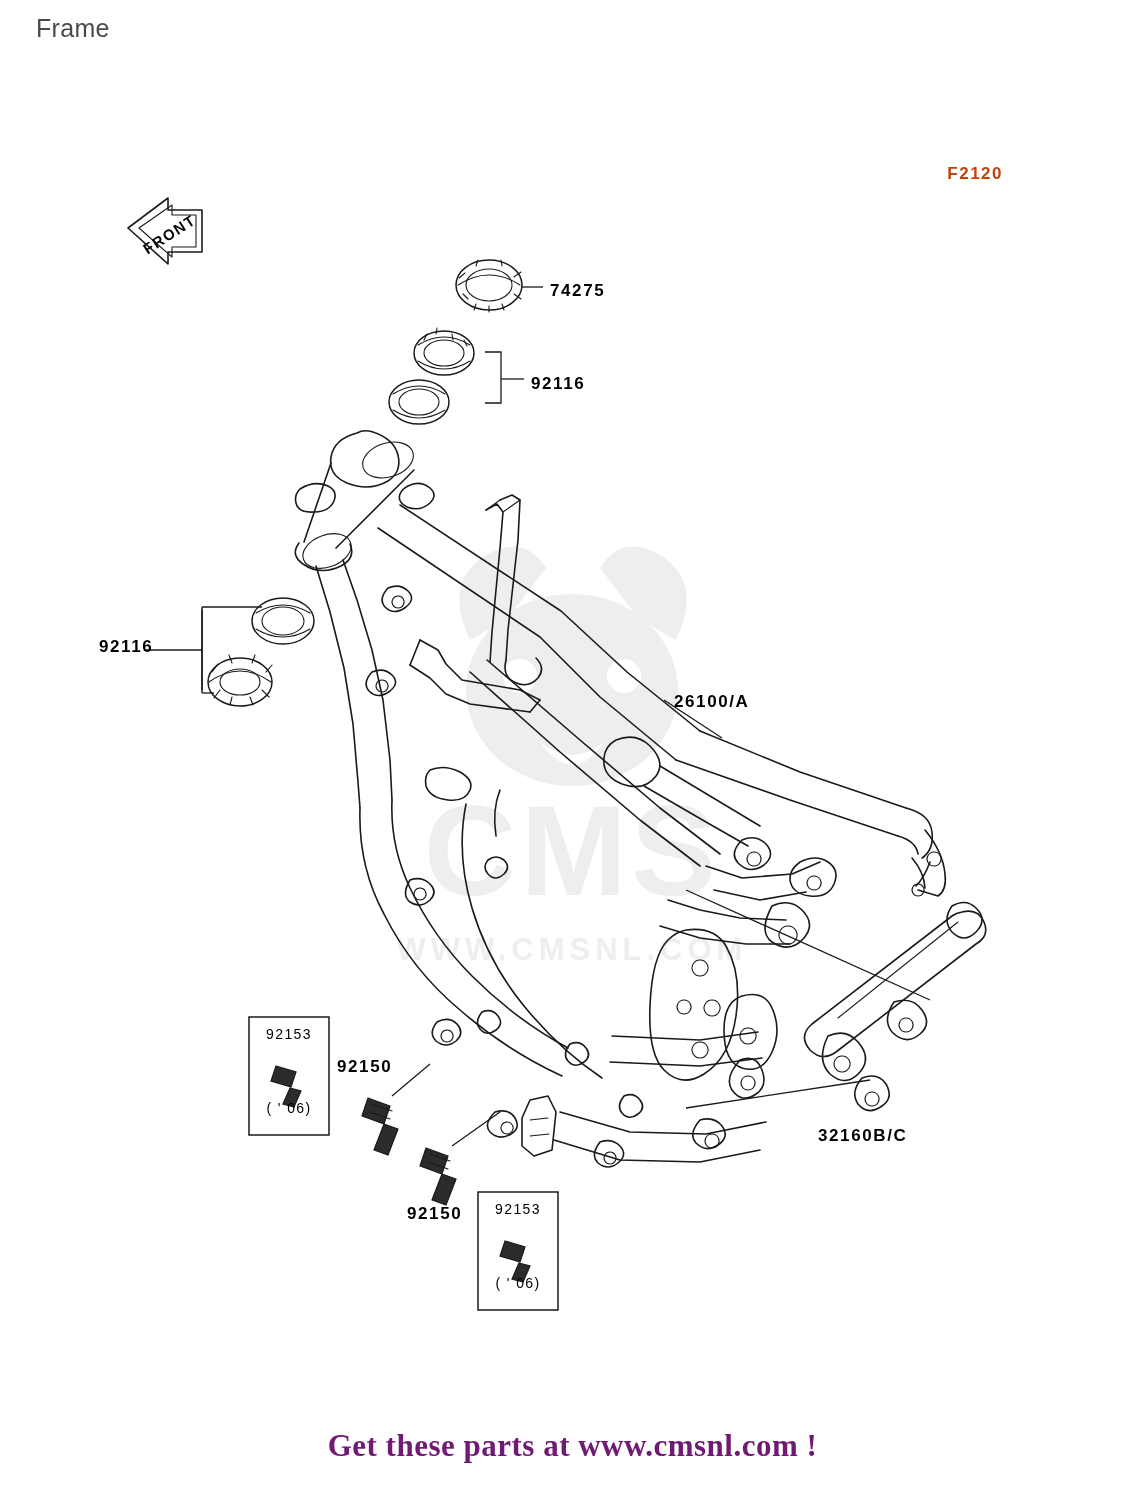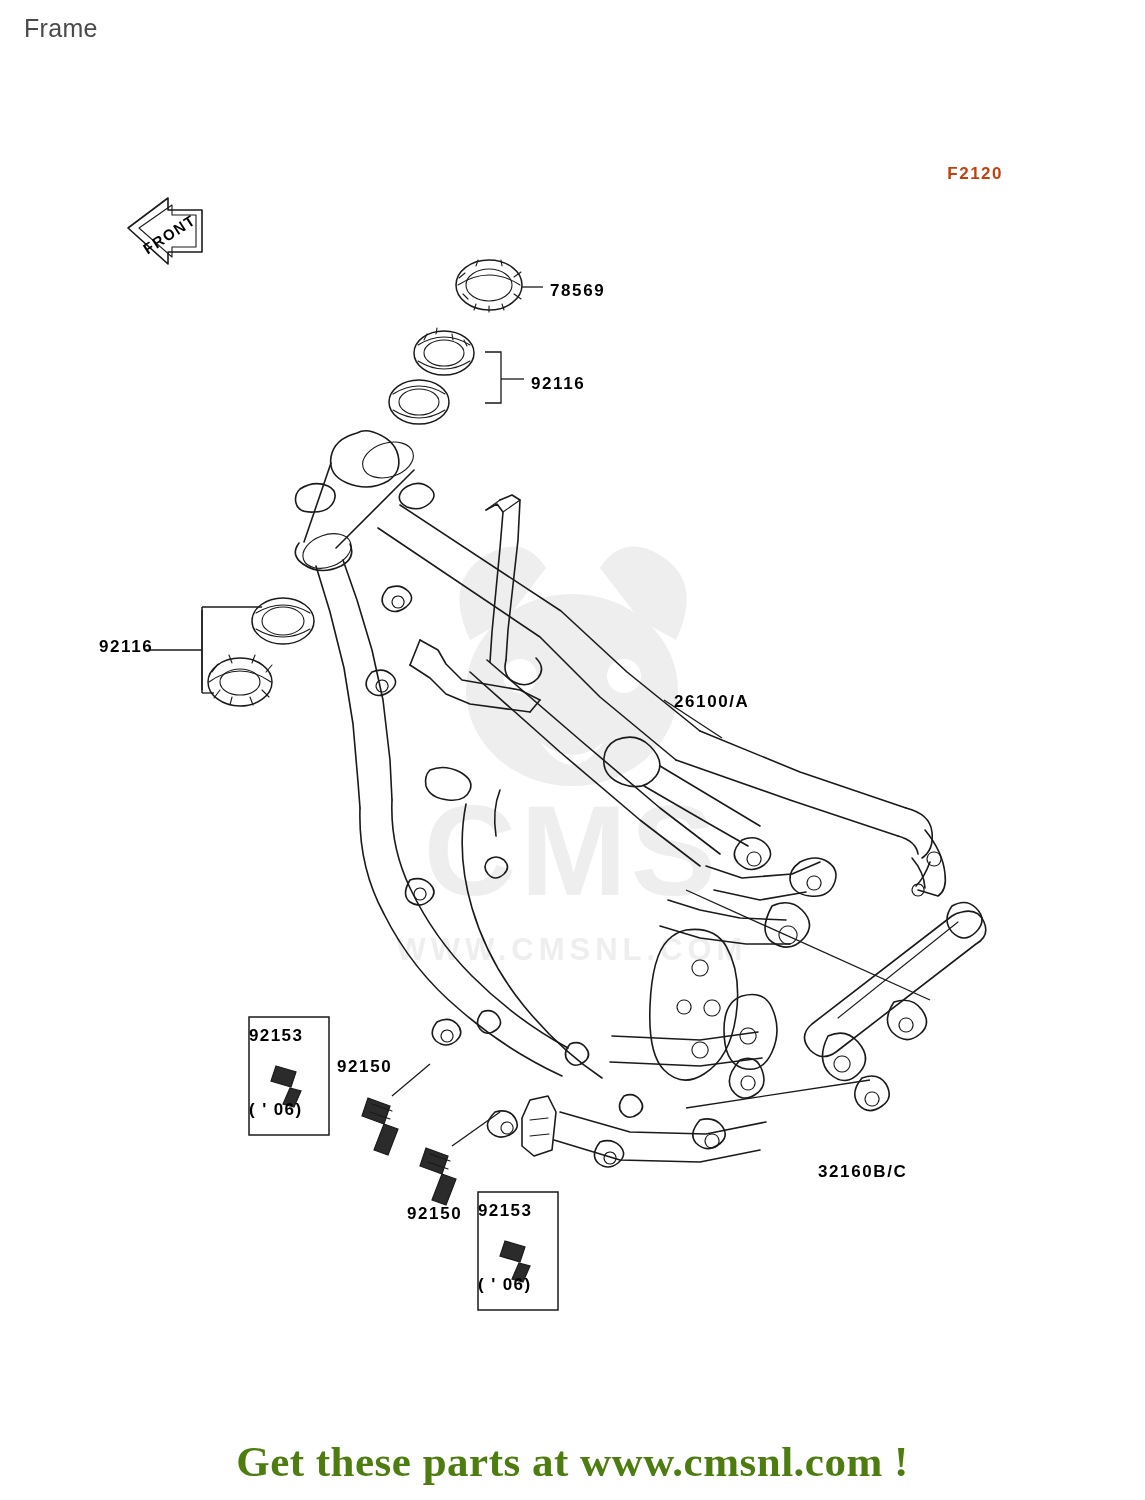--- a/index.html
+++ b/index.html
@@ -9,21 +9,21 @@
   }
   body {
     width: 1145px;
     height: 1500px;
     position: relative;
     font-family: "Liberation Sans", sans-serif;
     overflow: hidden;
   }
   .page-title {
     position: absolute;
-    left: 24px;
+    left: 36px;
     top: 14px;
     font-size: 25px;
     color: #4a4a4a;
     font-family: "Liberation Sans", sans-serif;
     letter-spacing: 0.3px;
   }
   .sheet-code {
     position: absolute;
     right: 142px;
     top: 164px;
@@ -36,46 +36,46 @@
   .diagram {
     position: absolute;
     left: 0;
     top: 0;
     width: 1145px;
     height: 1500px;
   }
   .footer {
     position: absolute;
     left: 0;
-    bottom: 14px;
+    bottom: 36px;
     width: 100%;
     text-align: center;
     font-family: "Liberation Serif", serif;
-    font-size: 43px;
+    font-size: 31px;
     font-weight: bold;
-    color: #4d7c0f;
+    color: #701a75;
     letter-spacing: 0.5px;
   }
   .callout {
     position: absolute;
     font-family: "Liberation Sans", sans-serif;
     font-size: 17px;
     font-weight: bold;
     letter-spacing: 1.6px;
     color: #000;
     white-space: nowrap;
   }
   .box-label {
     position: absolute;
     font-family: "Liberation Sans", sans-serif;
-    font-size: 17px;
-    font-weight: bold;
+    font-size: 14px;
+    font-weight: normal;
     letter-spacing: 1.4px;
     color: #000;
-    text-align: left;
+    text-align: center;
     white-space: nowrap;
   }
 </style>
 </head>
 <body>
 
 <div class="page-title">Frame</div>
 <div class="sheet-code">F2120</div>
 
 <div class="diagram">
@@ -284,25 +284,25 @@
     <path class="dk" d="M290 1088 l11 3 l-7 16 l-11 -3 z"></path>
   </g>
   <g>
     <rect class="bx" x="478" y="1192" width="80" height="118"></rect>
     <path class="dk" d="M505 1241 l20 6 l-5 15 l-20 -6 z"></path>
     <path class="dk" d="M519 1263 l11 3 l-7 16 l-11 -3 z"></path>
   </g>
 </svg>
 </div>
 
-<div class="callout" style="left:550px; top:281px;">78569</div>
+<div class="callout" style="left:550px; top:281px;">74275</div>
 <div class="callout" style="left:531px; top:374px;">92116</div>
 <div class="callout" style="left:99px; top:637px;">92116</div>
 <div class="callout" style="left:674px; top:692px;">26100/A</div>
-<div class="callout" style="left:818px; top:1126px;margin-top:36px;">32160B/C</div>
+<div class="callout" style="left:818px; top:1126px;">32160B/C</div>
 <div class="callout" style="left:337px; top:1057px;">92150</div>
 <div class="callout" style="left:407px; top:1204px;">92150</div>
 
 <div class="box-label" style="left:249px; top:1026px; width:80px;">92153</div>
 <div class="box-label" style="left:249px; top:1100px; width:80px;">( ' 06)</div>
 <div class="box-label" style="left:478px; top:1201px; width:80px;">92153</div>
 <div class="box-label" style="left:478px; top:1275px; width:80px;">( ' 06)</div>
 
 <div class="footer">Get these parts at www.cmsnl.com !</div>
 

